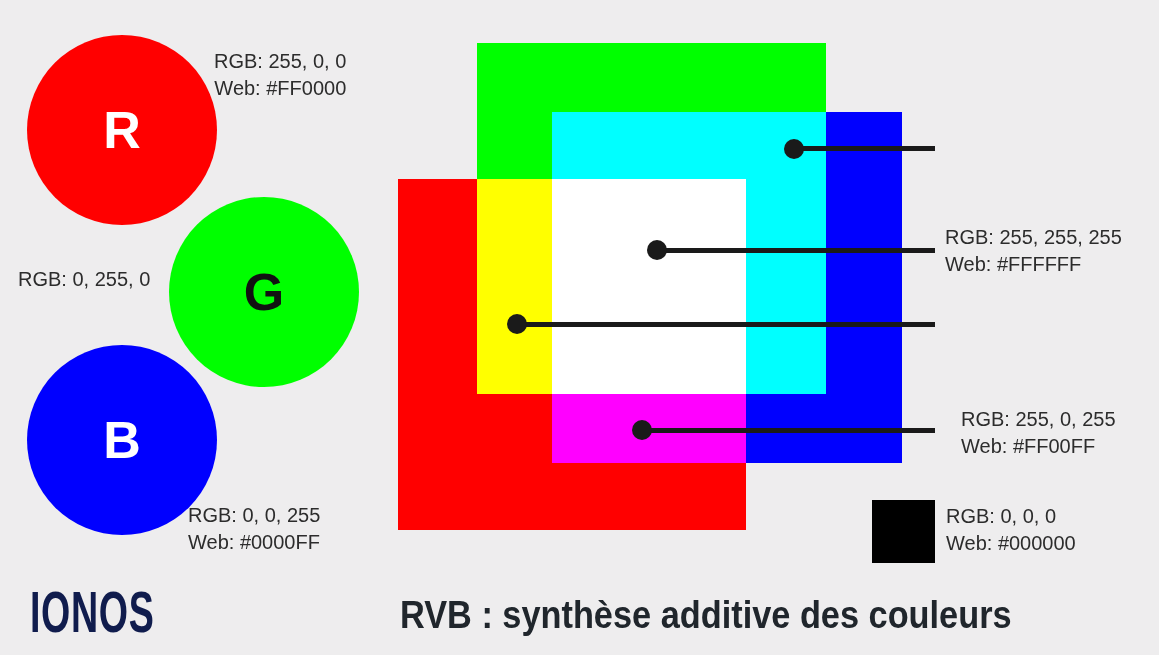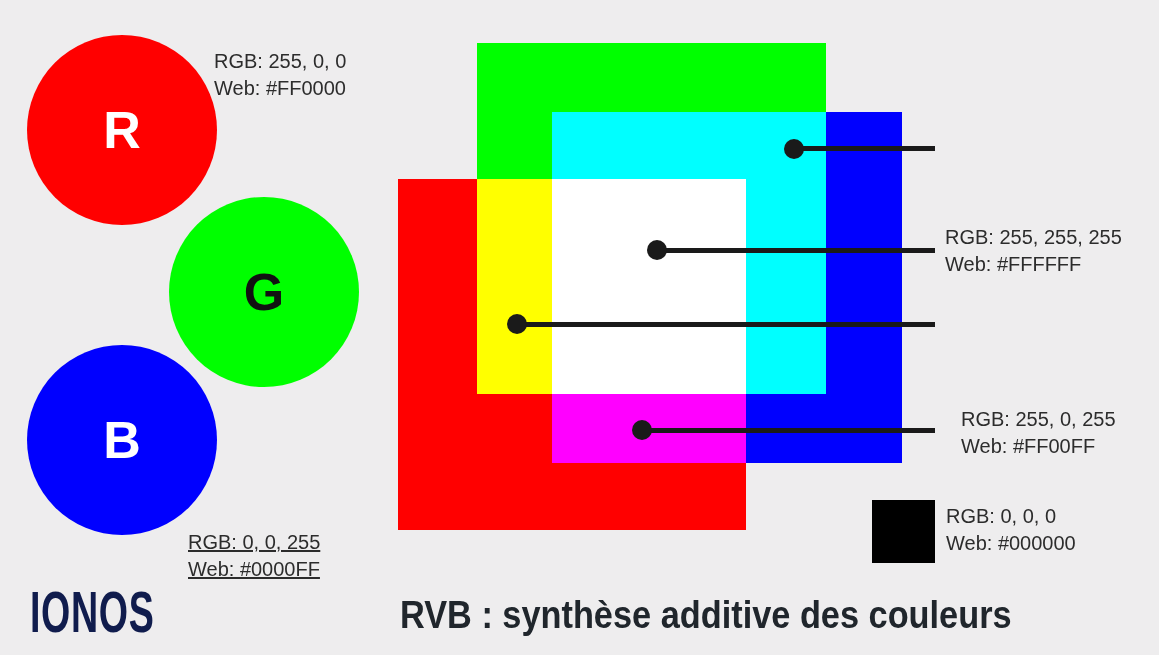--- a/index.html
+++ b/index.html
@@ -26,23 +26,23 @@
   #circ-r .circle-letter, #circ-b .circle-letter { color: #FFFFFF; }
   #circ-g .circle-letter { color: #111111; }
   
   .color-label {
     position: absolute;
     font-size: 20px;
     line-height: 27px;
     color: #2C2C2C;
     white-space: nowrap;
   }
-  #lab-red    { left: 214px; top: 48px;  }
+  #lab-red    { left: 214px; top: 48px; text-align: right;  }
   #lab-green  { left: 18px;  top: 266px; }
-  #lab-blue   { left: 188px; top: 529px; text-decoration: underline; }
+  #lab-blue   { left: 188px; top: 502px; }
   #lab-cyan   { left: 945px; top: 122px; }
   #lab-white  { left: 945px; top: 224px; }
   #lab-yellow { left: 945px; top: 303px; }
   #lab-magenta{ left: 945px; top: 406px; margin-left: 16px; }
   #lab-black  { left: 946px; top: 503px; }
   
   .sq { position: absolute; }
   #sq-red     { left: 398px; top: 179px; width: 348px; height: 351px; }
   #sq-green   { left: 477px; top: 43px;  width: 349px; height: 351px; }
   #sq-blue    { left: 552px; top: 112px; width: 350px; height: 351px; }
@@ -106,20 +106,21 @@
   </div>
   <div class="circle" id="circ-b" style="background: rgb(0, 0, 255);">
     <span class="circle-letter">B</span>
   </div>
 
   <div class="color-label" id="lab-red">
     <div>RGB: 255, 0, 0</div>
     <div>Web: #FF0000</div>
   </div>
   <div class="color-label" id="lab-green">
+    <div>RGB: 0, 255, 0</div>
   </div>
   <div class="color-label" id="lab-blue">
     <div>RGB: 0, 0, 255</div>
     <div>Web: #0000FF</div>
   </div>
 
   <div class="sq" id="sq-red" style="background: rgb(255, 0, 0);"></div>
   <div class="sq" id="sq-green" style="background: rgb(0, 255, 0);"></div>
   <div class="sq" id="sq-blue" style="background: rgb(0, 0, 255);"></div>
 

